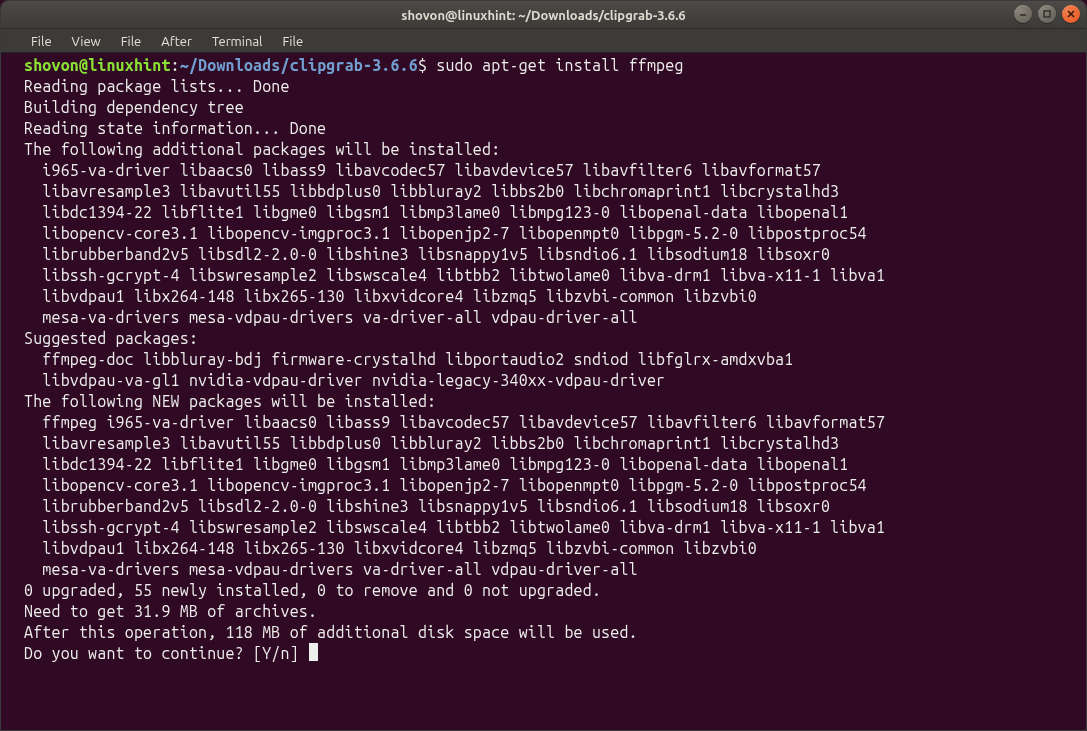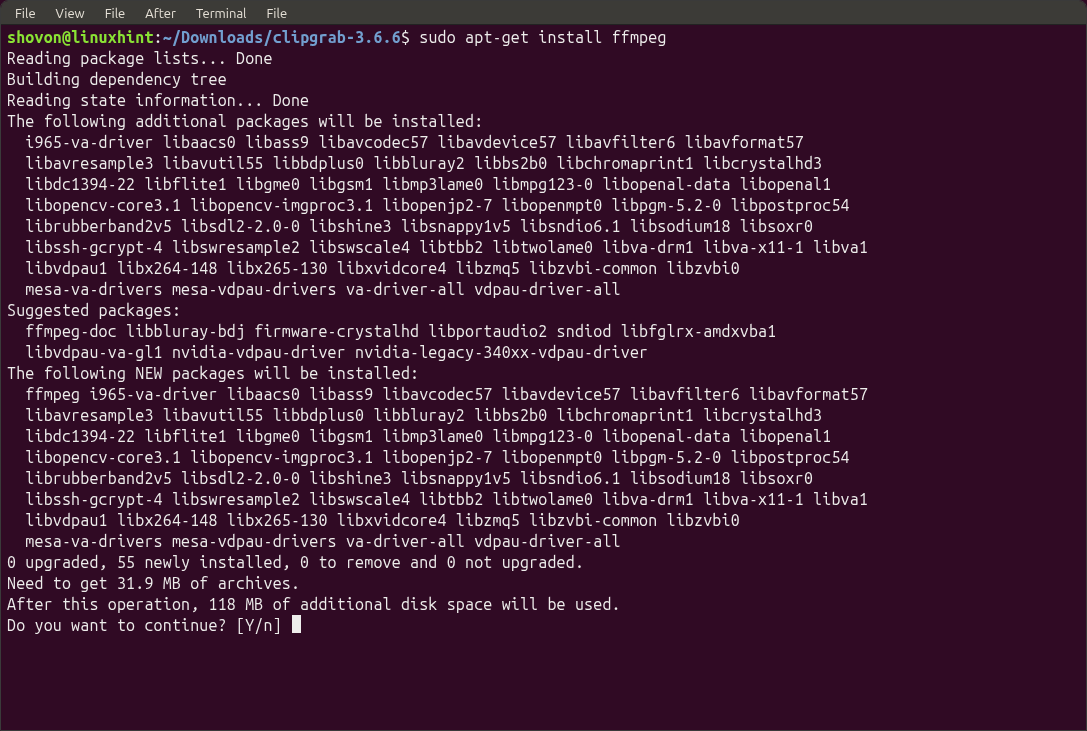--- a/index.html
+++ b/index.html
@@ -59,38 +59,39 @@
 
   .menubar {
     height: 24px;
     background: #3c3b37;
     display: flex;
     align-items: center;
     gap: 0;
     color: #e6e1d7;
     font-family: "Ubuntu","Cantarell",sans-serif;
     font-size: 13px;
-    padding-left: 4px;
+    padding-left: 20px;
     border-bottom: 1px solid #222;
   }
   .menubar .menu-item {
     padding: 2px 10px;
     cursor: pointer;
   }
 
   .terminal {
     flex: 1;
     background: #300a24;
     color: #eeeeec;
     font-size: 16px;
     line-height: 21px;
     padding: 2px 16px 6px 6px;
     white-space: pre;
     overflow: hidden;
     letter-spacing: 0.2px;
+    margin-left: 17px;
   }
   .prompt-user { color: #8ae234; font-weight: bold; }
   .prompt-host { color: #8ae234; font-weight: bold; }
   .prompt-colon { color: #eeeeec; }
   .prompt-path { color: #729fcf; font-weight: bold; }
   .prompt-dollar { color: #eeeeec; }
   .cmd { color: #eeeeec; }
 
   .cursor {
     display: inline-block;
@@ -99,20 +100,41 @@
     background: #eeeeec;
     vertical-align: -2px;
     margin-left: 1px;
   }
 </style>
 </head>
 <body>
 
 <div class="window">
 
+  <div class="titlebar">
+    <span>shovon@linuxhint: ~/Downloads/clipgrab-3.6.6</span>
+    <div class="controls">
+      <span class="ctl min">
+        <svg viewBox="0 0 10 10">
+            <line x1="2" y1="6" x2="8" y2="6" stroke="#2b2b2b" stroke-width="1.6"></line>
+          </svg>
+      </span>
+      <span class="ctl max">
+        <svg viewBox="0 0 10 10">
+            <rect x="2" y="2" width="6" height="6" fill="none" stroke="#2b2b2b" stroke-width="1.4"></rect>
+          </svg>
+      </span>
+      <span class="ctl close">
+        <svg viewBox="0 0 10 10">
+            <line x1="2" y1="2" x2="8" y2="8" stroke="#3a1a0a" stroke-width="1.6"></line>
+            <line x1="8" y1="2" x2="2" y2="8" stroke="#3a1a0a" stroke-width="1.6"></line>
+          </svg>
+      </span>
+    </div>
+  </div>
 
   <div class="menubar">
     <span class="menu-item">File</span>
     <span class="menu-item">View</span>
     <span class="menu-item">File</span>
     <span class="menu-item">After</span>
     <span class="menu-item">Terminal</span>
     <span class="menu-item">File</span>
   </div>
 

